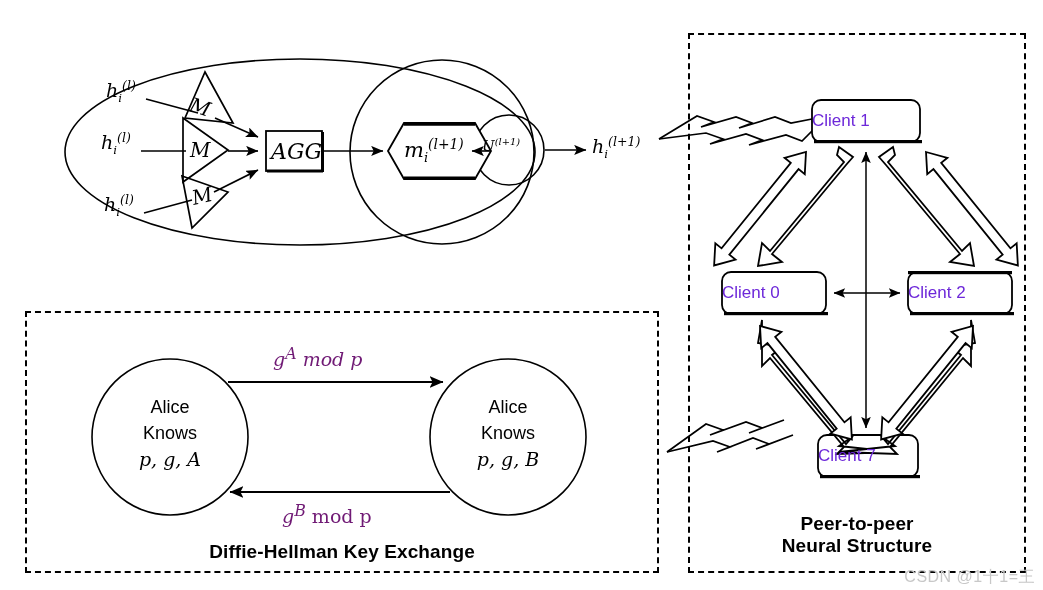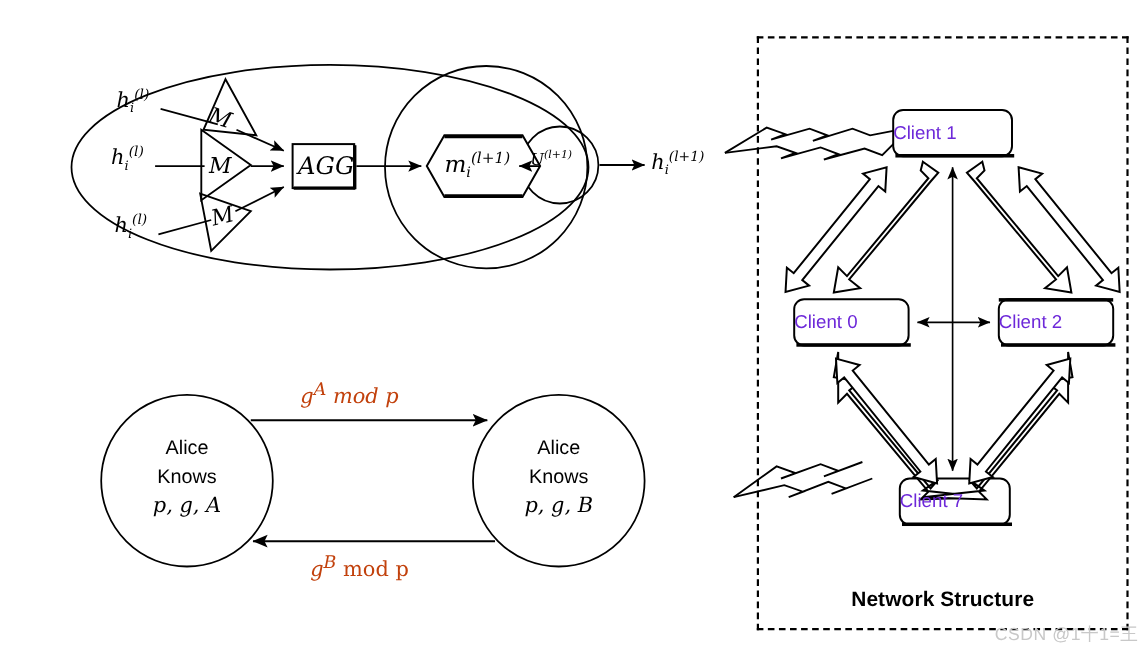--- a/index.html
+++ b/index.html
@@ -99,21 +99,21 @@
     font-family: "DejaVu Serif", "Liberation Serif", serif;
     font-style: italic;
     font-size: 19px;
   }
   .edge-label {
     position: absolute;
     font-family: "DejaVu Serif", "Liberation Serif", serif;
     font-style: italic;
     font-size: 19px;
     white-space: nowrap;
-    color: #c2410c;
+    color: #701a75;
   }
   #watermark {
     position: absolute;
     right: 8px;
     bottom: 2px;
     font-family: "Liberation Sans", sans-serif;
     font-size: 16px;
     color: #c8c8c8;
     letter-spacing: 0.5px;
     white-space: nowrap;
@@ -239,24 +239,28 @@
       </g>
     </g>
 
     <g stroke="#000" stroke-width="1.5" fill="none">
       <line x1="834" y1="293" x2="900" y2="293" marker-end="url(#arrowSm)" marker-start="url(#arrowSmStart)"></line>
       <line x1="866" y1="152" x2="866" y2="428" marker-end="url(#arrowSm)" marker-start="url(#arrowSmStart)"></line>
     </g>
   </svg>
 
 
+  <div class="panel" id="panel-dh">
+    <div class="panel-title" id="title-dh">Diffie-Hellman Key Exchange</div>
+  </div>
 
   <div class="panel" id="panel-p2p">
     <div class="panel-title" id="title-p2p">
-      <div>Network Structure</div>
+      <div>Peer-to-peer</div>
+      <div>Neural Structure</div>
     </div>
   </div>
 
   <div class="mathlabel" style="left:106px; top:78px;">
     <span>h</span><sub>i</sub><sup>(l)</sup>
   </div>
   <div class="mathlabel" style="left:101px; top:130px;">
     <span>h</span><sub>i</sub><sup>(l)</sup>
   </div>
   <div class="mathlabel" style="left:104px; top:192px;">

